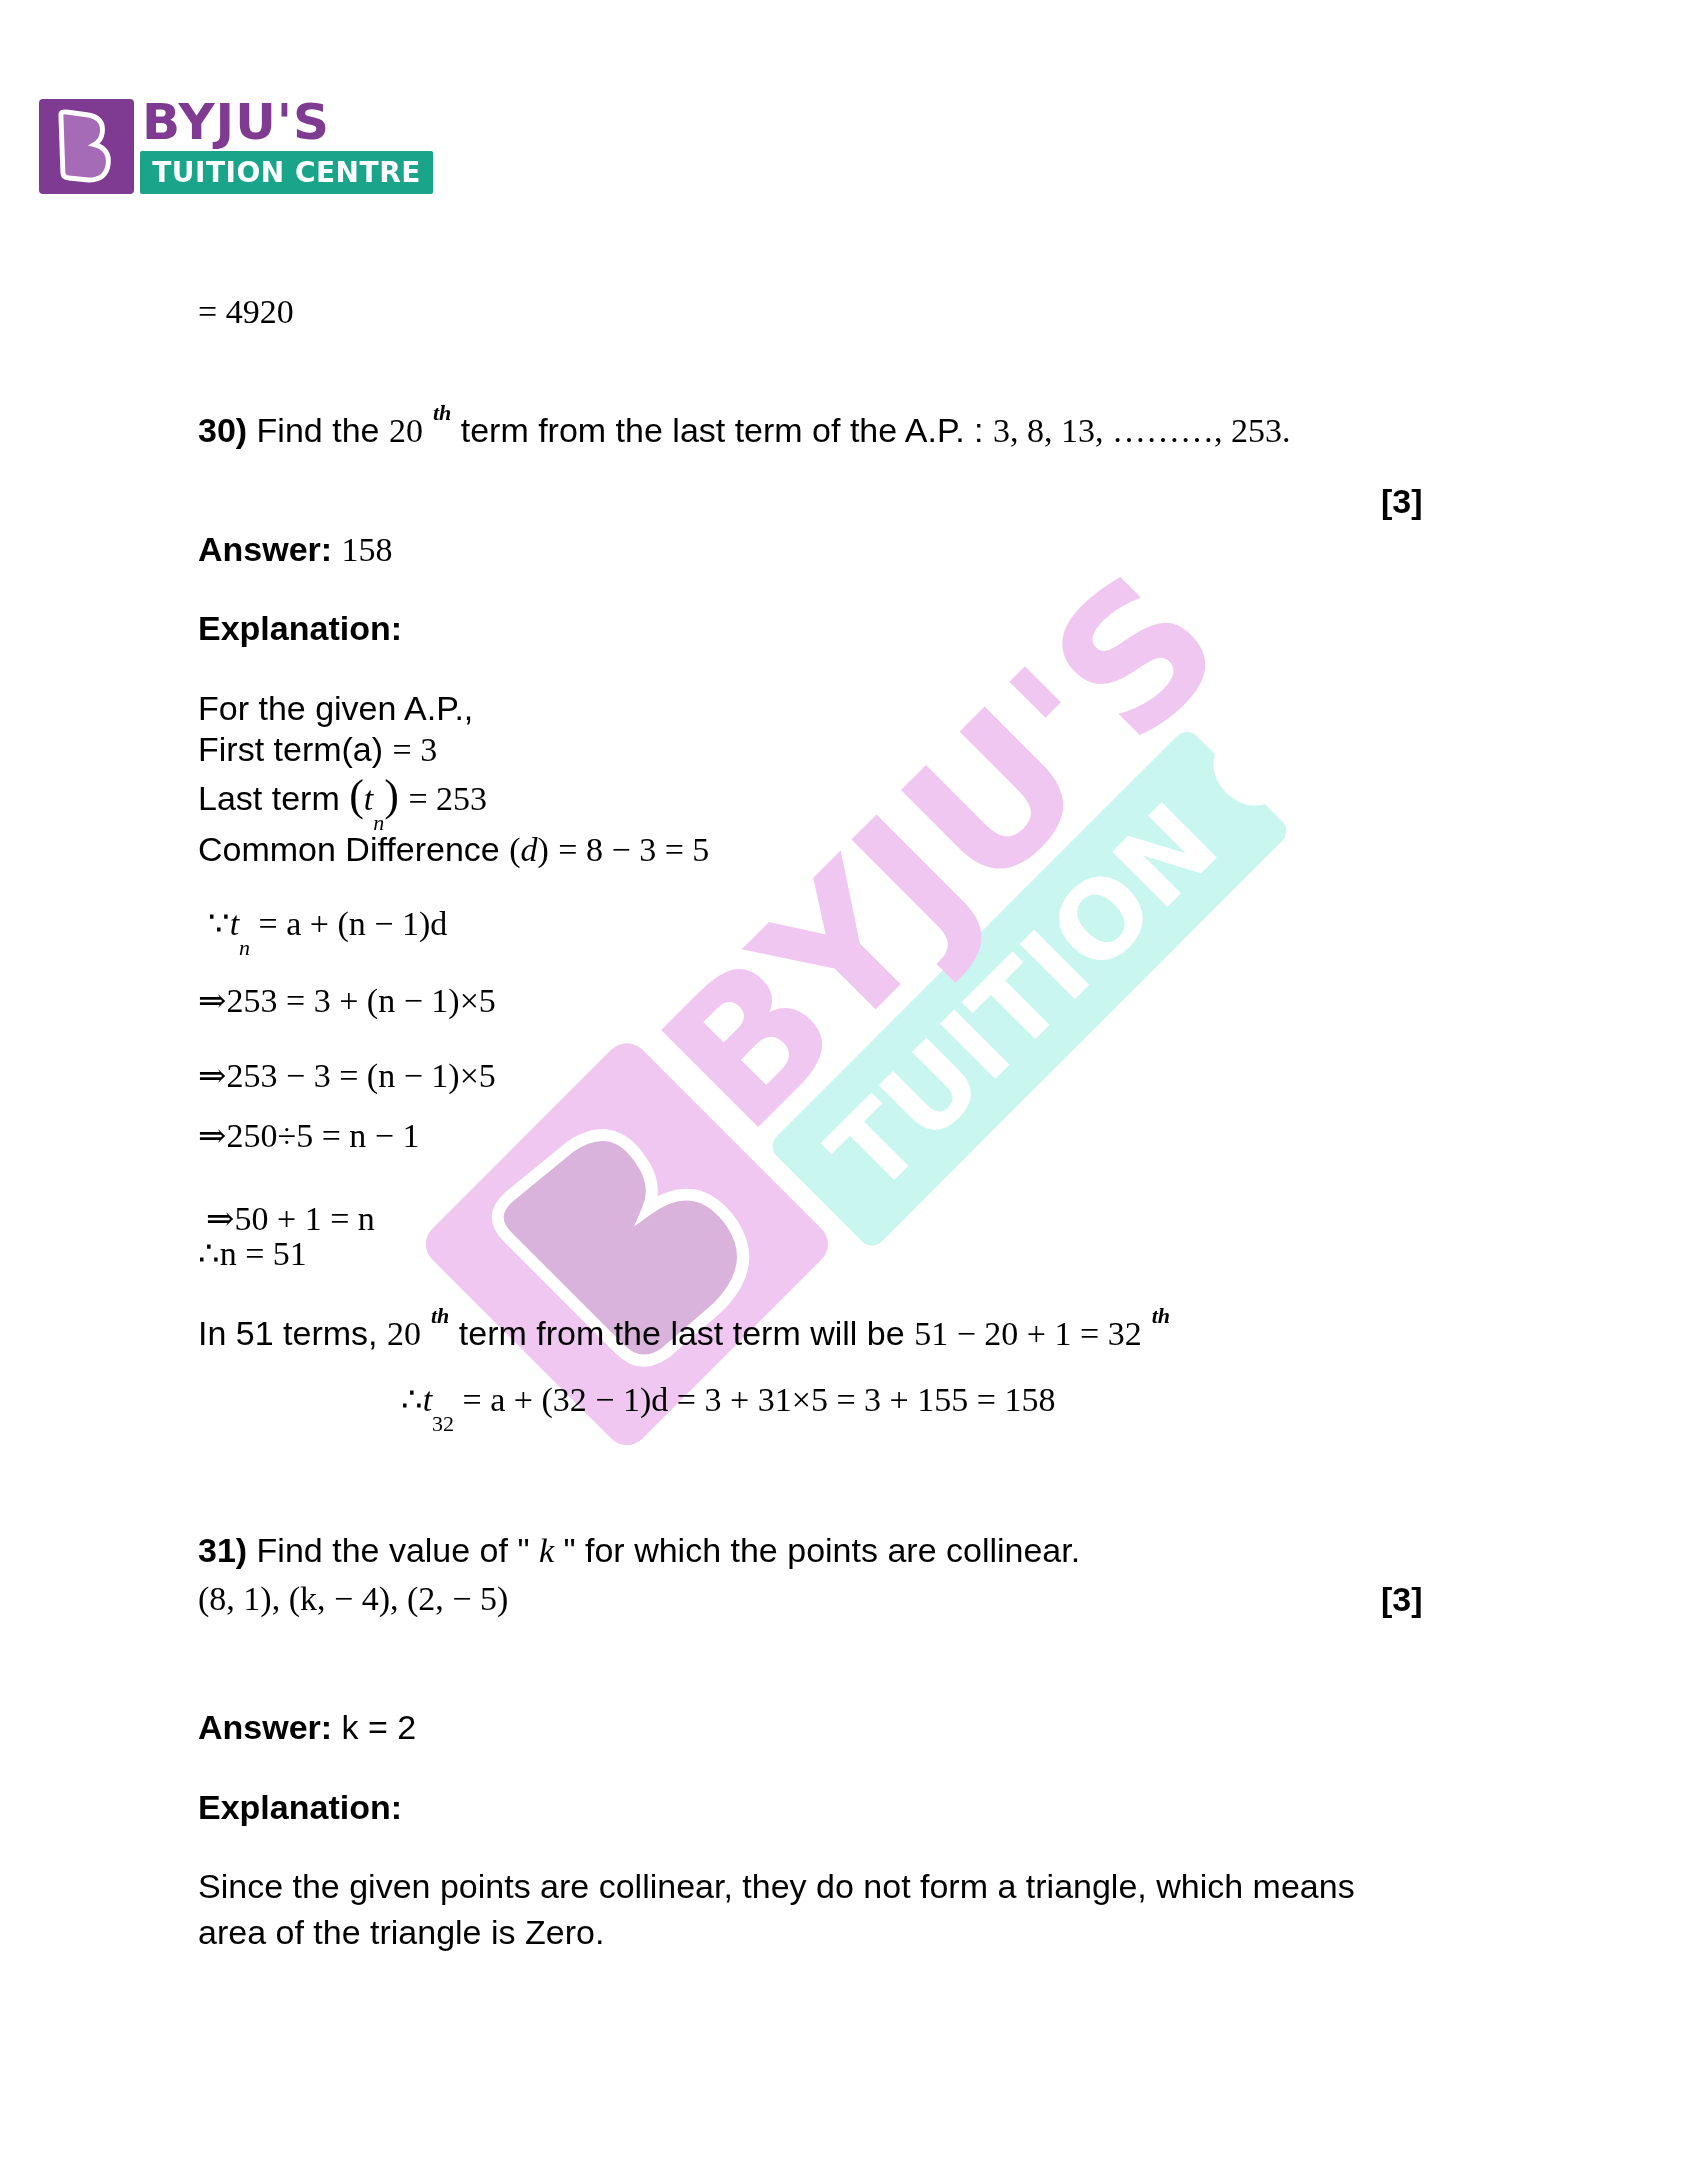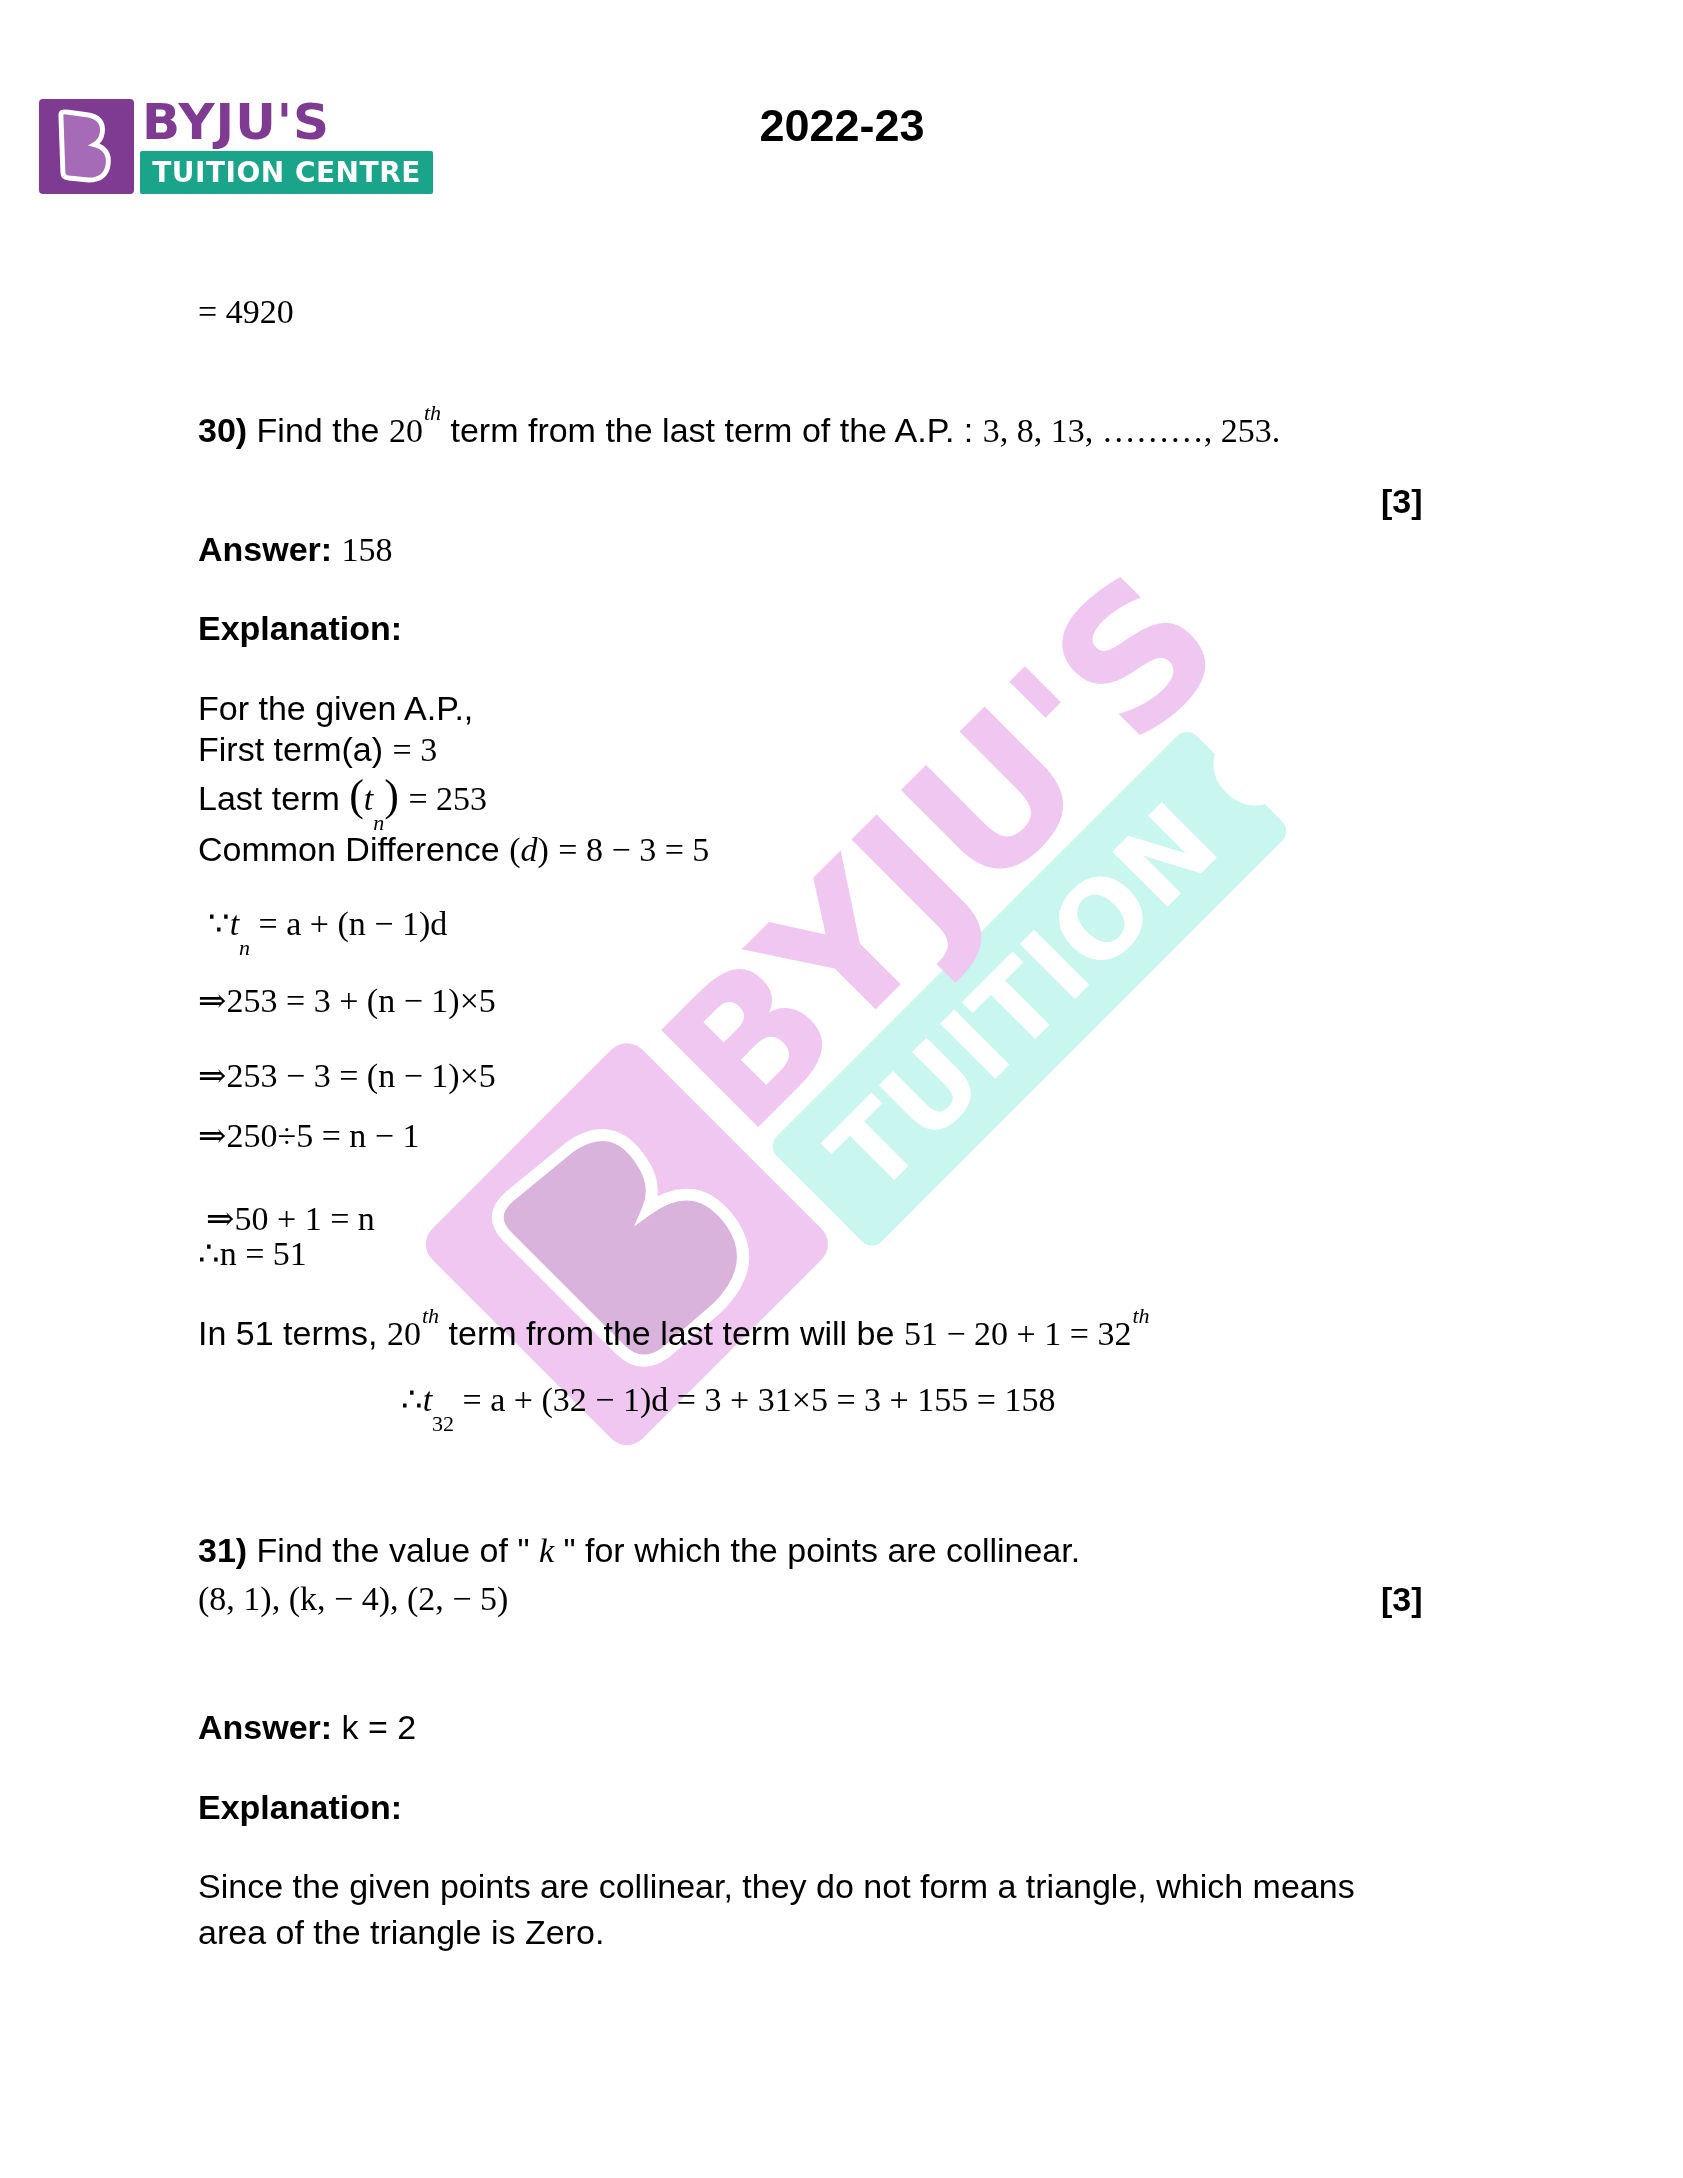--- a/index.html
+++ b/index.html
@@ -15,21 +15,21 @@
   .logo-byjus { position: absolute; left: 103px; top: -6px; font-family: "DejaVu Sans", sans-serif; font-weight: bold; font-size: 50px; color: #7f3a92; letter-spacing: 1px; }
   .logo-tc { position: absolute; left: 101px; top: 52px; width: 293px; height: 43px; background: #1aa58a; border-radius: 2px; color: #fff; font-family: "DejaVu Sans", sans-serif; font-weight: bold; font-size: 28px; line-height: 43px; text-align: center; letter-spacing: 0.5px; }
   .hdr-title { position: absolute; left: 436px; top: 97px; width: 812px; text-align: center; font-weight: bold; font-size: 45px; line-height: 57px; }
 
   
   .wm { position: absolute; left: 0; top: 0; width: 1683px; height: 2178px; pointer-events: none; }
 
   .t { position: absolute; left: 198px; font-size: 34px; white-space: nowrap; z-index: 2; }
   .b { font-weight: bold; }
   .marks { position: absolute; left: 1381px; font-weight: bold; font-size: 34px; z-index: 2; }
-  sup.th { font-size: 22px; font-style: italic; vertical-align: 22px; margin-left: 1px; font-family: "Liberation Serif", serif; }
+  sup.th { font-size: 22px; font-style: italic; vertical-align: 22px; margin-left: 10px; font-family: "Liberation Serif", serif; font-weight: bold; }
   sub.n { font-size: 22px; font-style: italic; vertical-align: -20px; font-family: "Liberation Serif", serif; }
 </style>
 </head>
 <body>
 
 <svg class="wm" viewBox="0 0 1700 2200" xmlns="http://www.w3.org/2000/svg">
   <g transform="translate(810 1080) rotate(-45)">
 
     <rect x="-80" y="30" width="600" height="150" rx="14" fill="#c9f6ef"></rect>
     <text x="-40" y="145" font-family="DejaVu Sans, sans-serif" font-weight="bold" font-size="108" fill="#ffffff">TUITION CENTRE</text>
@@ -44,21 +44,20 @@
 <div class="logo">
   <div class="logo-b">
     <svg width="63" height="77" viewBox="0 0 64 78">
       <path d="M6 6 Q6 2 12 3 L34 6 Q50 9 48 24 Q47 32 40 36 Q56 40 54 56 Q52 72 34 72 L14 70 Q8 70 8 64 Z" fill="#a66bb6" stroke="#ffffff" stroke-width="5"></path>
     </svg>
   </div>
   <div class="logo-byjus">BYJU'S</div>
   <div class="logo-tc">TUITION CENTRE</div>
 </div>
 <div class="hdr-title sans">
-  <div>2022-23</div>
 </div>
 
 <div class="t math" style="top:293px;">= 4920</div>
 
 <div class="t sans" style="top:400px;">
   <span class="b">30)</span>
   <span>Find the</span>
   <span class="math">20</span><sup class="th">th</sup>
   <span>term from the last term of the A.P. :</span>
   <span class="math">3, 8, 13, ………, 253.</span>

